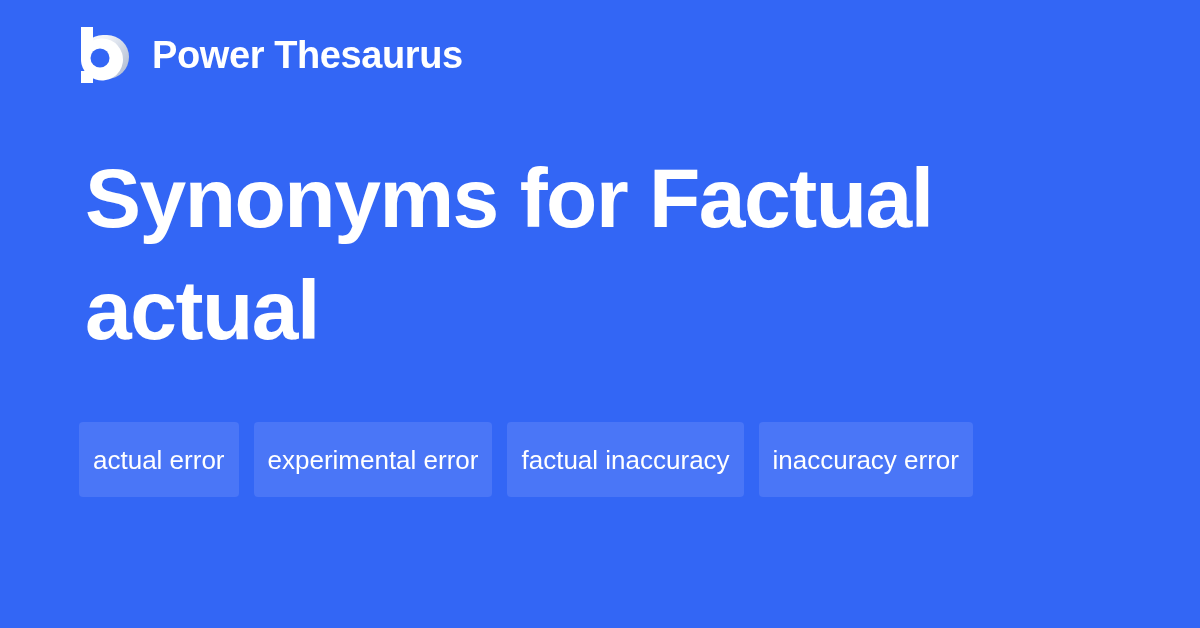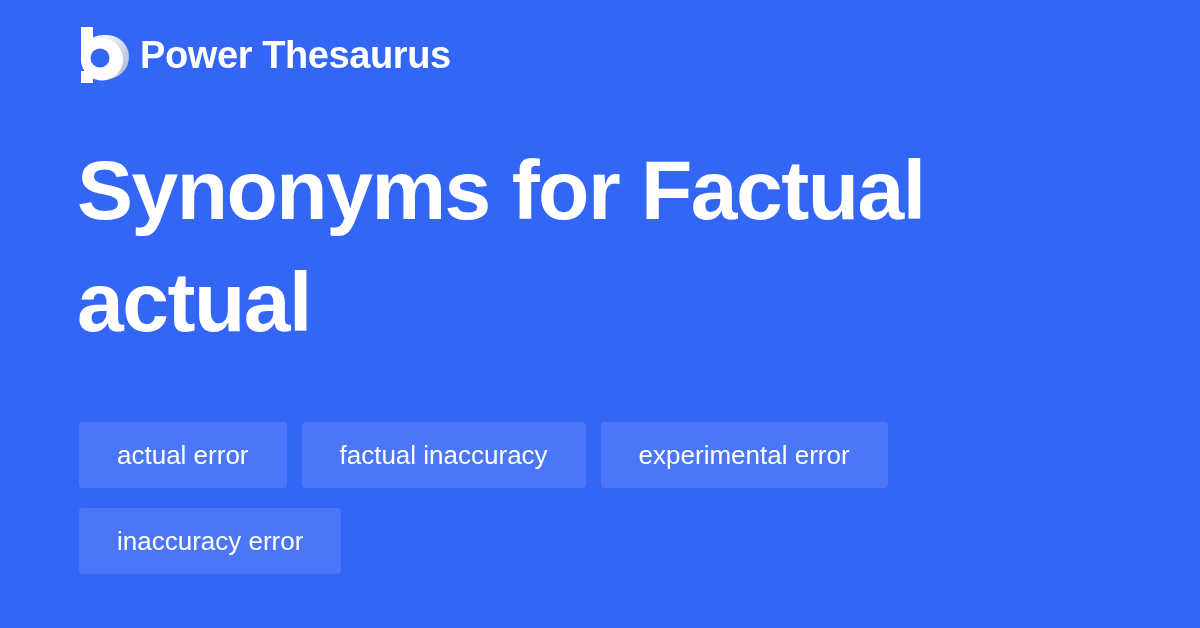--- a/index.html
+++ b/index.html
@@ -20,21 +20,21 @@
   }
 
   
   .brand {
     position: absolute;
     left: 79px;
     top: 26px;
     height: 58px;
     display: flex;
     align-items: center;
-    gap: 9px;
+    gap: 21px;
   }
 
   .brand-mark {
     position: relative;
     width: 52px;
     height: 56px;
     flex: 0 0 auto;
   }
   .brand-mark svg { display: block; width: 52px; height: 56px; }
 
@@ -46,43 +46,43 @@
     line-height: 1;
     white-space: nowrap;
   }
 
   
   .headline {
     position: absolute;
     left: 77px;
     top: 134px;
     width: 1000px;
-    margin: 0;
+    margin: 8px;
     font-size: 84px;
     font-weight: 700;
     line-height: 112px;
     letter-spacing: -1.5px;
     color: #ffffff;
   }
 
   
   .chips {
     position: absolute;
     left: 79px;
     top: 422px;
     width: 1050px;
     display: flex;
     flex-wrap: wrap;
     gap: 20px 15px;
   }
 
   .chip {
-    height: 66px;
+    height: 75px;
     box-sizing: border-box;
-    padding: 0 38px;
+    padding: 0 14px;
     display: flex;
     align-items: center;
     justify-content: center;
     background: #4a76f7;
     border-radius: 4px;
     color: #ffffff;
     font-size: 26px;
     font-weight: 400;
     line-height: 1;
     white-space: nowrap;
@@ -116,18 +116,18 @@
     <span class="brand-word">Power Thesaurus</span>
   </div>
 
   <h1 class="headline">
     <span>Synonyms for Factual</span><br>
     <span>actual</span>
   </h1>
 
   <div class="chips">
     <div class="chip">actual error</div>
+    <div class="chip">experimental error</div>
     <div class="chip">factual inaccuracy</div>
-    <div class="chip">experimental error</div>
     <div class="chip">inaccuracy error</div>
   </div>
 
 </div>
 
 </body></html>

